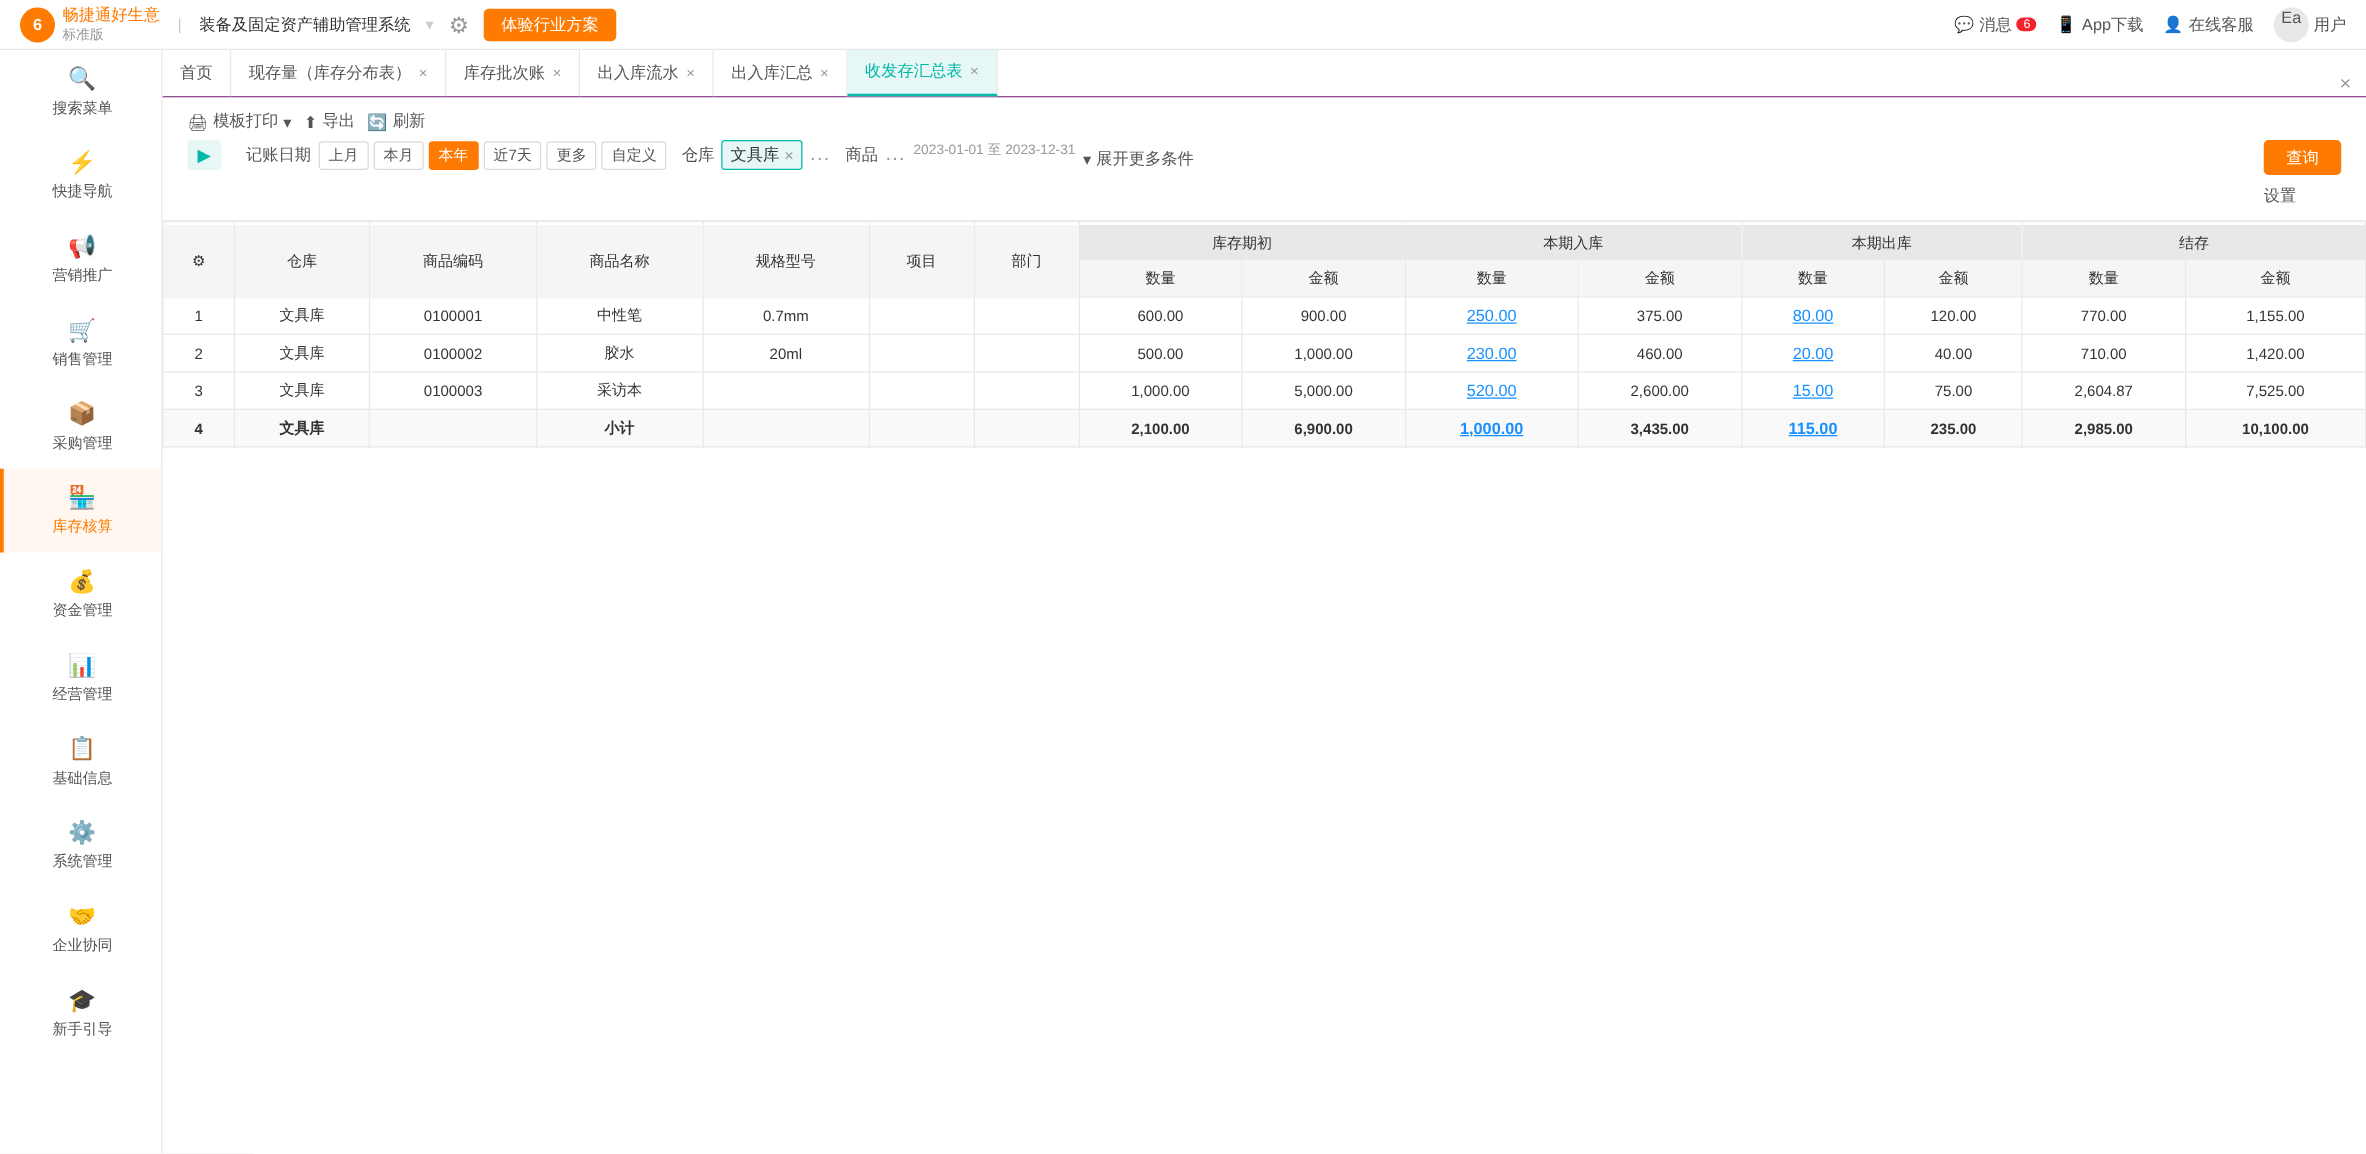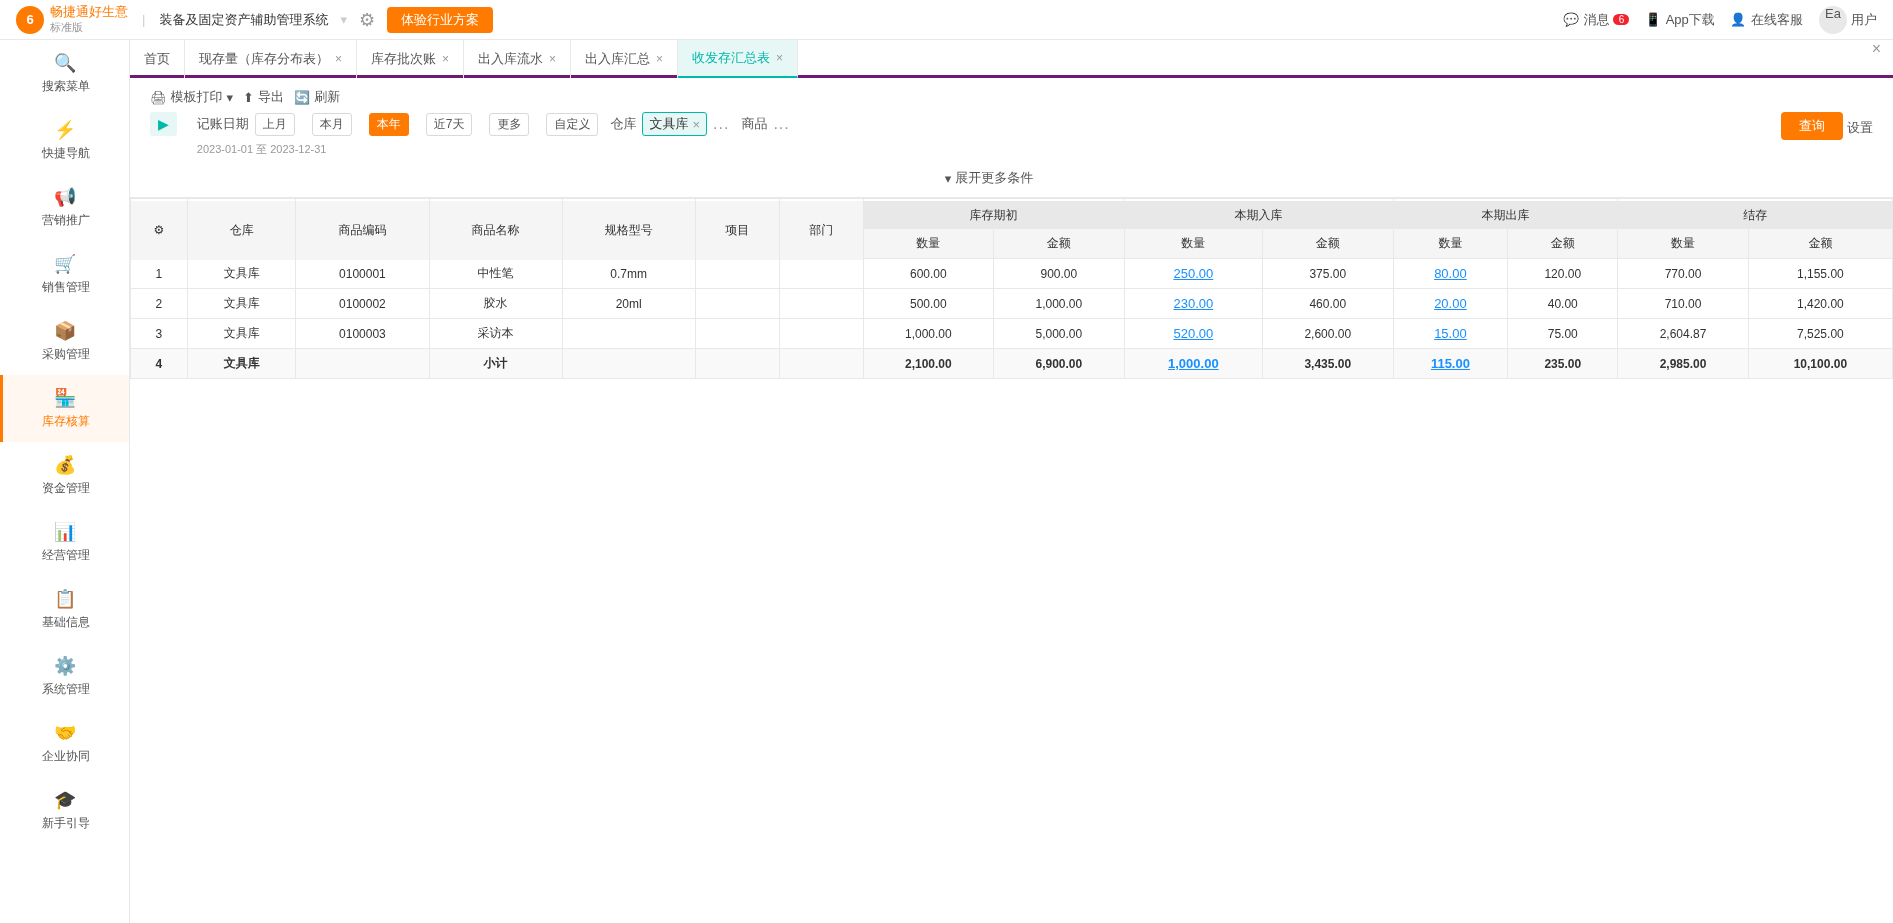--- a/index.html
+++ b/index.html
@@ -30,21 +30,21 @@
     .sidebar { width: 130px; background: #fff; border-right: 1px solid #e8e8e8; display: flex; flex-direction: column; flex-shrink: 0; overflow-y: auto; }
     .sidebar-item { display: flex; flex-direction: column; align-items: center; padding: 12px 8px; cursor: pointer; color: #555; gap: 4px; border-left: 3px solid transparent; }
     .sidebar-item.active { background: #fff7f0; color: #ff7a00; border-left-color: #ff7a00; }
     .sidebar-item-icon { font-size: 18px; }
     .sidebar-item-label { font-size: 12px; text-align: center; }
 
     
     .content-area { flex: 1; display: flex; flex-direction: column; overflow: hidden; }
 
     
-    .tab-bar { display: flex; align-items: flex-start; background: #fff; border-bottom: 3px solid #701a75; height: 38px; flex-shrink: 0; }
+    .tab-bar { display: flex; align-items: flex-end; background: #fff; border-bottom: 1px solid #701a75; height: 38px; flex-shrink: 0; }
     .tab { display: flex; align-items: center; height: 38px; padding: 0 14px; border-right: 1px solid #e8e8e8; cursor: pointer; color: #555; font-size: 13px; white-space: nowrap; gap: 6px; }
     .tab.active { background: #e6f7f5; color: #00b9a8; border-bottom: 2px solid #00b9a8; }
     .tab-close { color: #999; font-size: 12px; cursor: pointer; }
     .tab-bar-close { margin-left: auto; padding: 0 12px; color: #999; cursor: pointer; font-size: 16px; }
 
     
     .table-container { flex: 1; overflow: auto; background: #fff; margin: 0; }
     table { width: 100%; border-collapse: collapse; }
     thead tr th { background: #f5f5f5; border: 1px solid #e8e8e8; padding: 6px 8px; text-align: center; font-size: 12px; color: #333; font-weight: normal; white-space: nowrap; position: sticky; top: 2px; z-index: 1; }
     tbody tr td { border: 1px solid #e8e8e8; padding: 6px 8px; text-align: center; font-size: 12px; color: #333; white-space: nowrap; }
@@ -53,21 +53,21 @@
     .th-group { background: #e8e8e8; }
 
     .header-and-filter { background: #fff; border-bottom: 1px solid #e8e8e8; padding: 10px 20px; flex-shrink: 0; }
     .hf-row1 { display: flex; align-items: center; justify-content: space-between; margin-bottom: 6px; }
     .hf-title { font-size: 15px; font-weight: bold; color: #333; }
     .hf-actions { display: flex; align-items: center; gap: 10px; font-size: 13px; color: #555; }
     .hf-actions span { cursor: pointer; display: flex; align-items: center; gap: 4px; }
     .filter-toggle-btn { background: #e6f7f5; border: none; color: #00b9a8; padding: 4px 8px; border-radius: 3px; cursor: pointer; font-size: 14px; margin-right: 10px; }
     .field-group { display: flex; align-items: center; gap: 6px; }
     .field-label { color: #555; font-size: 13px; white-space: nowrap; }
-    .date-btns { display: flex; gap: 17px; }
+    .date-btns { display: flex; gap: 4px; }
     .date-btn { padding: 2px 7px; border: 1px solid #d9d9d9; border-radius: 3px; cursor: pointer; font-size: 12px; background: #fff; color: #555; }
     .date-btn.active { background: #ff7a00; color: #fff; border-color: #ff7a00; }
 
     .warehouse-tag { background: #e6f7f5; border: 1px solid #00b9a8; border-radius: 3px; padding: 2px 6px; font-size: 12px; color: #333; display: flex; align-items: center; gap: 4px; }
     .tag-x { cursor: pointer; color: #999; }
     .ellipsis-btn { color: #999; cursor: pointer; font-size: 16px; letter-spacing: 1px; }
 
     .query-area { display: flex; align-items: flex-start; gap: 8px; }
     .query-btn-orange { background: #ff7a00; color: #fff; border: none; border-radius: 4px; padding: 5px 18px; cursor: pointer; font-size: 13px; }
     .setting-link { color: #555; font-size: 13px; cursor: pointer; text-align: right; display: block; margin-top: 4px; }
@@ -215,21 +215,21 @@
           <span>
             <span>🔄</span>
             <span>刷新</span>
           </span>
         </div>
       </div>
 
       <div style="display:flex; align-items:flex-start; justify-content:space-between; margin-top:4px;">
         <div style="display:flex; align-items:flex-start; gap:10px; flex:1;">
           <button class="filter-toggle-btn">▶</button>
-          <div style="display:flex; flex-direction:column; gap:6px; flex:1;">
+          <div style="display:flex; flex-direction:row; gap:6px; flex:1;">
             <div style="display:flex; align-items:center; gap:12px; flex-wrap:wrap;">
               <div class="field-group">
                 <span class="field-label">记账日期</span>
                 <div class="date-btns">
                   <button class="date-btn">上月</button>
                   <button class="date-btn">本月</button>
                   <button class="date-btn active">本年</button>
                   <button class="date-btn">近7天</button>
                   <button class="date-btn">更多</button>
                   <button class="date-btn">自定义</button>
@@ -251,21 +251,21 @@
             <div style="color:#999; font-size:11px;">2023-01-01 至 2023-12-31</div>
             <div class="expand-row">
               <button class="expand-more-btn">
                 <span>▾</span>
                 <span>展开更多条件</span>
               </button>
             </div>
           </div>
         </div>
         <div class="query-area">
-          <div style="display:flex; flex-direction:row; align-items:center; gap:4px;">
+          <div style="display:flex; flex-direction:column; align-items:flex-start; gap:4px;">
             <button class="query-btn-orange">查询</button>
             <span class="setting-link">设置</span>
           </div>
         </div>
       </div>
     </div>
 
     <div style="flex:1; display:flex; flex-direction:column; overflow:hidden;">
       <div class="table-container">
         <table>

